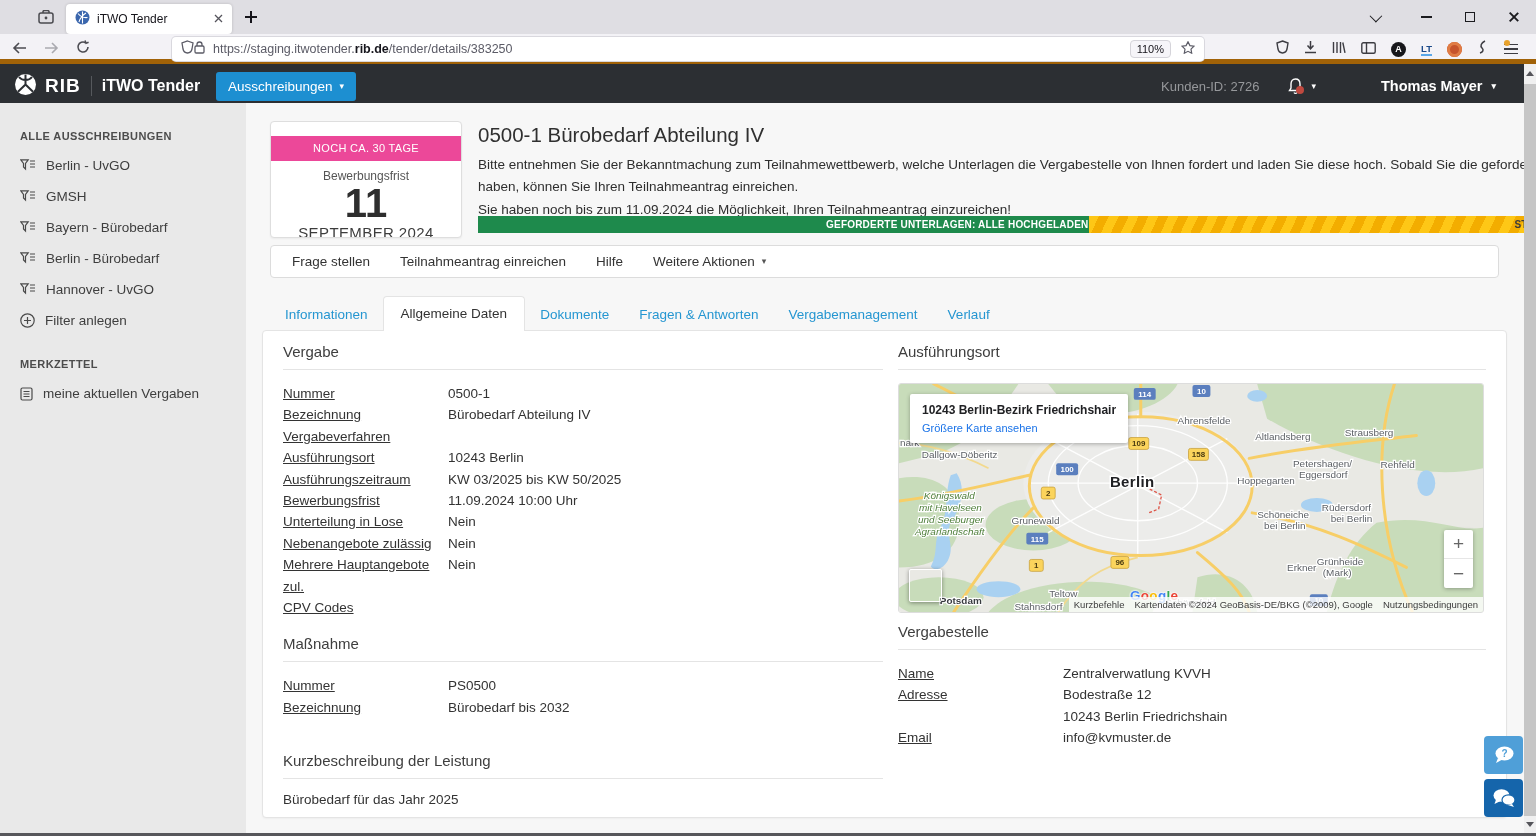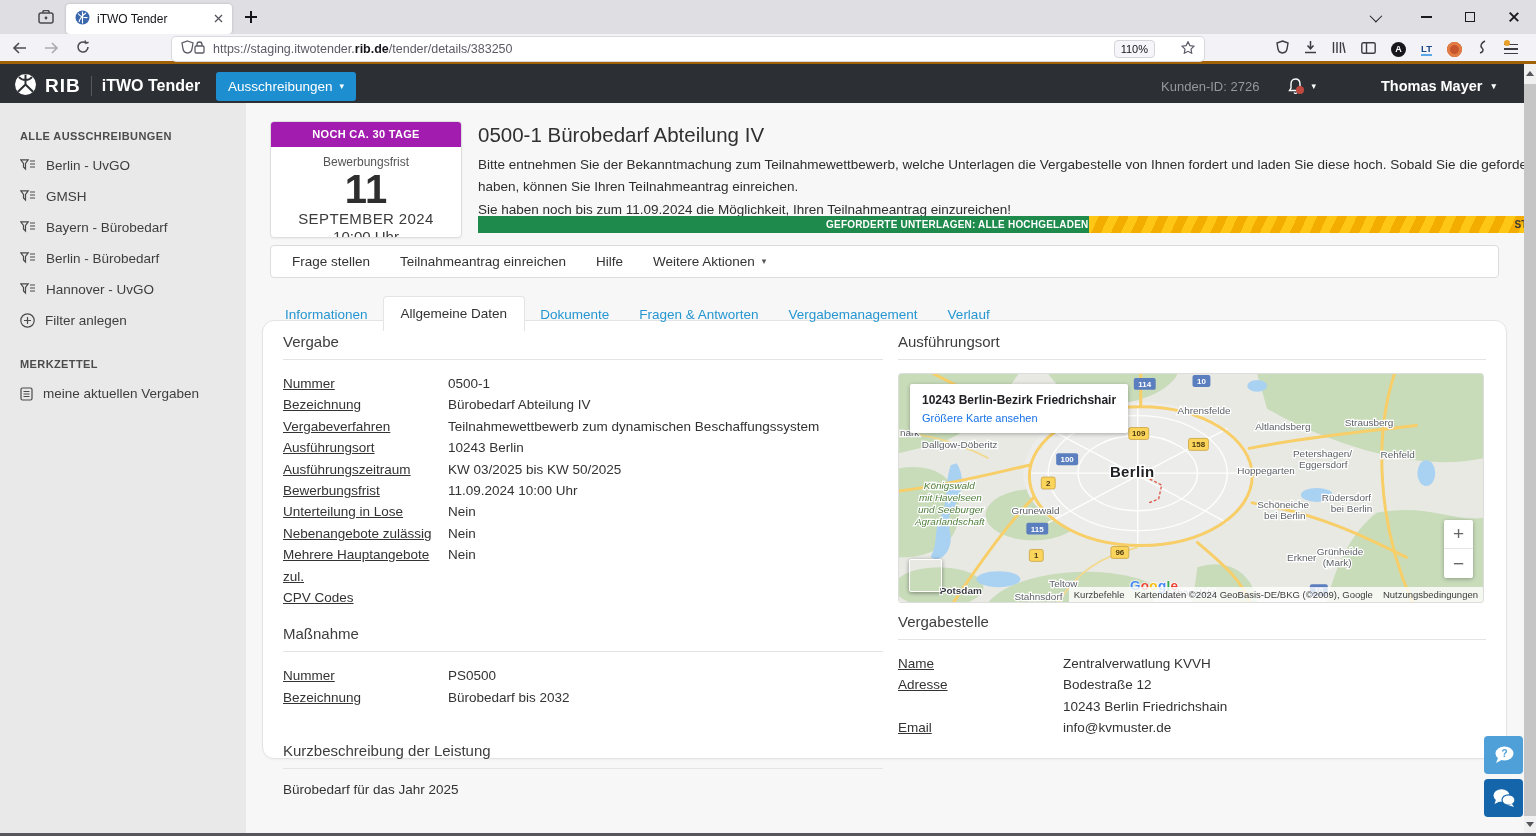--- a/index.html
+++ b/index.html
@@ -19,27 +19,27 @@
   .newtab b { left:2px; top:7px; width:12px; height:2px; }
   .winctl { position: absolute; right: 0; top: 0; height: 34px; display: flex; align-items: center; }
   .winbtn { width: 44px; height: 34px; display: flex; align-items: center; justify-content: center; color: #1b1b1f; }
   .chev { width: 9px; height: 9px; border-right: 1.6px solid #1b1b1f; border-bottom: 1.6px solid #1b1b1f; transform: rotate(45deg) translateY(-2px); }
   .minbar { width: 11px; height: 1.6px; background: #1b1b1f; }
   .maxbox { width: 10px; height: 10px; border: 1.6px solid #1b1b1f; }
   .xmark { position: relative; width: 12px; height: 12px; }
   .xmark::before, .xmark::after { content: ""; position: absolute; left: 5px; top: 0; width: 1.6px; height: 12px; background: #1b1b1f; }
   .xmark::before { transform: rotate(45deg); } .xmark::after { transform: rotate(-45deg); }
 
-  .urlrow { position: absolute; left: 0; top: 34px; width: 1536px; height: 30px; background: #f3f2f6; border-bottom: 3px solid #a16207; }
+  .urlrow { position: absolute; left: 0; top: 34px; width: 1536px; height: 30px; background: #f3f2f6; border-bottom: 5px solid #a16207; }
   .navbtns { position: absolute; left: 12px; top: 0; height: 30px; display: flex; align-items: center; gap: 17px; }
   .urlfield { position: absolute; left: 172px; top: 3px; width: 1032px; height: 24px; background: #fff; border-radius: 4px;
     box-shadow: 0 0 0 1px #d9d8de; display: flex; align-items: center; padding: 0 9px; }
   .urltext { flex: 1; font-size: 12.5px; color: #5b5b66; margin-left: 8px; white-space: nowrap; overflow: hidden; }
   .urltext .dom { color: #17161d; font-weight: 700; }
-  .zoomchip { font-size: 11px; color: #15141a; background: #f6f5f9; border: 1px solid #d5d4da; border-radius: 4px; padding: 2px 6px; margin-right: 26px; }
+  .zoomchip { font-size: 11px; color: #15141a; background: #f6f5f9; border: 1px solid #d5d4da; border-radius: 4px; padding: 2px 6px; margin-right: 10px; }
   .exticons { position: absolute; right: 18px; top: 0; height: 30px; display: flex; align-items: center; gap: 15px; }
   .hamb { position: relative; width: 14px; height: 11px; }
   .hamb span { position: absolute; left: 0; width: 14px; height: 1.7px; background: #3d3d43; }
   .hamb .dot { position: absolute; right: -3px; top: -4px; width: 6px; height: 6px; background: #e8a22c; border-radius: 50%; }
   .circle-ext { width: 15px; height: 15px; border-radius: 50%; }
 
   
   .appheader { position: absolute; left: 0; top: 64px; width: 1524px; height: 44px; background: #2c2f33;
     display: flex; align-items: center; padding: 0 14px; }
   .brand { color: #fff; font-size: 19px; font-weight: 700; letter-spacing: 1px; margin-left: 8px; }
@@ -57,43 +57,43 @@
   
   .sidebar { position: absolute; left: 0; top: 103px; width: 246px; height: 730px; background: #e9e9e9; padding: 27px 0 0 20px; }
   .side-title { font-size: 11px; font-weight: 700; color: #4c4c4c; letter-spacing: .4px; margin-bottom: 8px; }
   .side-item { display: flex; align-items: center; gap: 10px; height: 31px; font-size: 13.5px; color: #3e3e3e; cursor: pointer; }
   .side-gap { height: 22px; }
 
   .main { position: absolute; left: 246px; top: 103px; width: 1278px; height: 730px; background: #f7f7f7; }
 
   .dcard { position: absolute; left: 24px; top: 18px; width: 192px; height: 117px; background: #fff; border: 1px solid #dedede;
     border-radius: 4px; overflow: hidden; text-align: center; box-shadow: 0 1px 2px rgba(0,0,0,.05); }
-  .dc-head { background: #a21caf; color: #fff; font-size: 11px; font-weight: 700; letter-spacing: .3px; line-height: 25px; }
+  .dc-head { background: #ec4899; color: #fff; font-size: 11px; font-weight: 400; letter-spacing: .3px; line-height: 25px; margin-top: 14px; }
   .dc-label { font-size: 12px; color: #555; margin-top: 8px; }
   .dc-day { font-size: 40px; font-weight: 800; color: #2e2e2e; line-height: 1.02; }
   .dc-month { font-size: 15px; color: #3c3c3c; letter-spacing: .4px; }
   .dc-time { font-size: 15px; color: #3c3c3c; margin-top: 1px; }
 
   .pagetitle { position: absolute; left: 232px; top: 20px; font-size: 20.5px; font-weight: 500; color: #303030; }
   .desc { position: absolute; left: 232px; top: 51px; width: 1228px; font-size: 13.5px; color: #2e2e2e; line-height: 22px; }
   .statusbars { position: absolute; left: 232px; top: 113px; width: 1221px; height: 17px; display: flex; }
   .sb { flex: 1; text-align: right; font-size: 10px; font-weight: 700; line-height: 17px; letter-spacing: .2px; }
   .sb-green { background: #1e8a4c; color: #fff; }
   .sb-yellow { background: repeating-linear-gradient(115deg, #fec716 0 9px, #f3ad00 9px 18px); color: #3b3b3b; }
 
   .acttoolbar { position: absolute; left: 24px; top: 142px; width: 1229px; height: 33px; background: #fff;
     border: 1px solid #dcdcdc; border-radius: 4px; display: flex; align-items: center; padding: 0 6px; }
   .tb-btn { padding: 0 15px; font-size: 13.5px; color: #333; line-height: 31px; cursor: pointer; display: flex; align-items: center; gap: 7px; }
 
   .tabsrow { position: absolute; left: 24px; top: 193px; height: 35px; display: flex; align-items: flex-end; z-index: 3; }
   .tabitem { padding: 9px 15px; font-size: 13.5px; color: #2596d1; cursor: pointer; }
   .tabitem.active { background: #fff; color: #333; border: 1px solid #e4e4e4; border-bottom: none; border-radius: 4px 4px 0 0; padding: 9px 17px 10px; }
 
-  .panel { position: absolute; left: 16px; top: 217px; width: 1245px; height: 439px; background: #fff;
-    border: 1px solid #e4e4e4; border-radius: 12px; box-shadow: 0 1px 2px rgba(0,0,0,.04); }
+  .panel { position: absolute; left: 16px; top: 227px; width: 1245px; height: 488px; background: #fff;
+    border: 1px solid #e4e4e4; border-radius: 4px; box-shadow: 0 1px 2px rgba(0,0,0,.04); }
   .col-left  { position: absolute; left: 20px;  top: 12px; width: 600px; }
   .col-right { position: absolute; left: 635px; top: 12px; width: 588px; }
   .sec-head { font-size: 15px; color: #3e3e3e; padding-bottom: 9px; border-bottom: 1px solid #e4e4e4; }
   .kvs { margin-top: 13px; }
   .kv { display: flex; font-size: 13.5px; color: #333; line-height: 21.4px; }
   .kv .k { width: 165px; flex: none; text-decoration: underline; }
   .kv .v { flex: 1; }
 
   
   .mapbox { position: relative; margin-top: 13px; width: 586px; height: 230px; border: 1px solid #ddd; border-radius: 3px; overflow: hidden; }
@@ -368,21 +368,20 @@
         <div class="kv">
             <span class="k">Nummer</span>
             <span class="v">0500-1</span>
           </div>
         <div class="kv">
             <span class="k">Bezeichnung</span>
             <span class="v">Bürobedarf Abteilung IV</span>
           </div>
         <div class="kv">
             <span class="k">Vergabeverfahren</span>
-            <span class="v">Teilnahmewettbewerb zum dynamischen Beschaffungssystem</span>
           </div>
         <div class="kv">
             <span class="k">Ausführungsort</span>
             <span class="v">10243 Berlin</span>
           </div>
         <div class="kv">
             <span class="k">Ausführungszeitraum</span>
             <span class="v">KW 03/2025 bis KW 50/2025</span>
           </div>
         <div class="kv">

